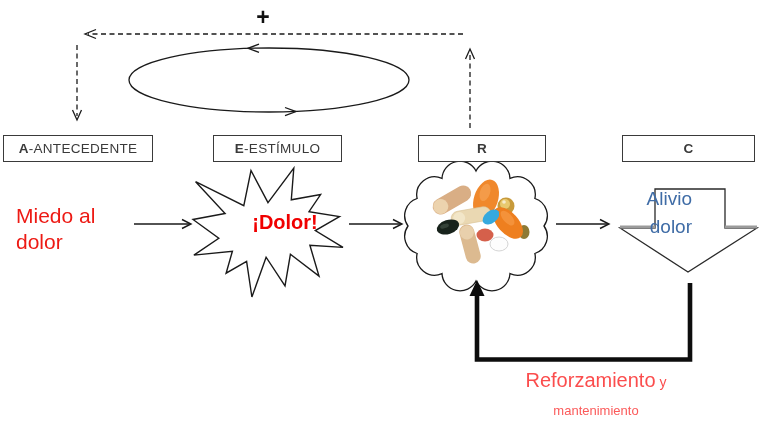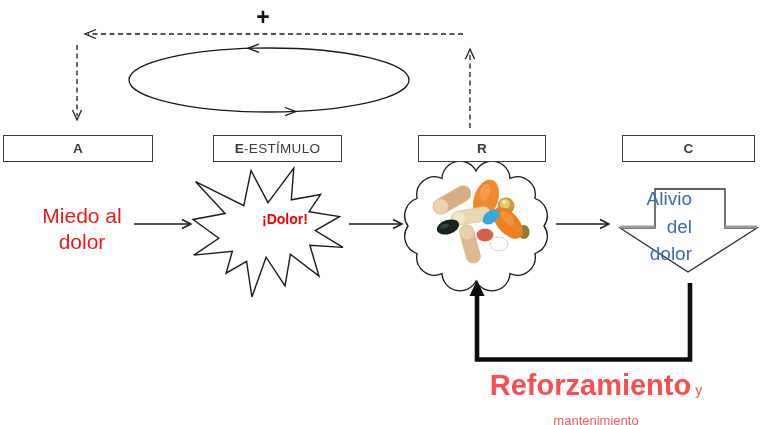--- a/index.html
+++ b/index.html
@@ -15,36 +15,36 @@
     background:#fff;display:flex;align-items:center;justify-content:center;
     color:#3a3a3a;font-size:13.5px;letter-spacing:.3px;box-sizing:border-box;
   }
   .stage-box .ltr{font-weight:bold;}
   
   .plus{
     position:absolute;left:251px;top:4px;width:24px;text-align:center;
     font-size:23px;font-weight:bold;color:#111;
   }
   .miedo{
-    position:absolute;left:16px;top:203px;width:132px;text-align:center;
+    position:absolute;left:16px;top:203px;width:132px;text-align:left;
     color:#ed1a14;font-size:21px;line-height:26px;
   }
   .burst-text{
     position:absolute;left:228px;top:211px;width:114px;text-align:center;
-    color:#f00000;font-size:14px;font-weight:bold;
+    color:#f00000;font-size:20px;font-weight:bold;
   }
   .alivio{
     position:absolute;left:612px;top:185px;width:80px;text-align:right;
     color:#3f6ca6;font-size:19px;line-height:27.5px;
   }
   .reforz{
     position:absolute;left:468px;top:369px;width:256px;text-align:center;
     color:#fb4d4d;
   }
-  .reforz .main{font-size:29px;font-weight:bold;}
+  .reforz .main{font-size:20px;}
   .reforz .suffix{font-size:14px;margin-left:4px;}
   .reforz .line2{font-size:13px;margin-top:11px;color:#fb5a5a;}
 </style>
 </head>
 <body>
 
 <div id="canvas">
 
   <svg class="abs" style="left:0;top:0" width="760" height="425">
 
@@ -150,20 +150,21 @@
     </g>
   </svg>
 
   <svg class="abs" style="left:460px;top:272px" width="245" height="100">
     <path d="M 230 11 L 230 87.5 L 17 87.5 L 17 21" fill="none" stroke="#0d0d0d" stroke-width="4.6"></path>
     <polygon points="17,8 9.5,24 24.5,24" fill="#0d0d0d"></polygon>
   </svg>
 
   <div class="stage-box" style="left:3px;width:150px;">
     <span class="ltr">A</span>
+      <span>-ANTECEDENTE</span>
   </div>
   <div class="stage-box" style="left:213px;width:129px;">
     <span class="ltr">E</span>
       <span>-ESTÍMULO</span>
   </div>
   <div class="stage-box" style="left:418px;width:128px;">
     <span class="ltr">R</span>
   </div>
   <div class="stage-box" style="left:622px;width:133px;">
     <span class="ltr">C</span>
@@ -173,21 +174,20 @@
 
   <div class="miedo">
     <div>Miedo al</div>
     <div>dolor</div>
   </div>
 
   <div class="burst-text">¡Dolor!</div>
 
   <div class="alivio">
     <div>Alivio</div>
-    <div>del</div>
     <div>dolor</div>
   </div>
 
   <div class="reforz">
     <div>
       <span class="main">Reforzamiento</span><span class="suffix">y</span>
     </div>
     <div class="line2">mantenimiento</div>
   </div>
 

